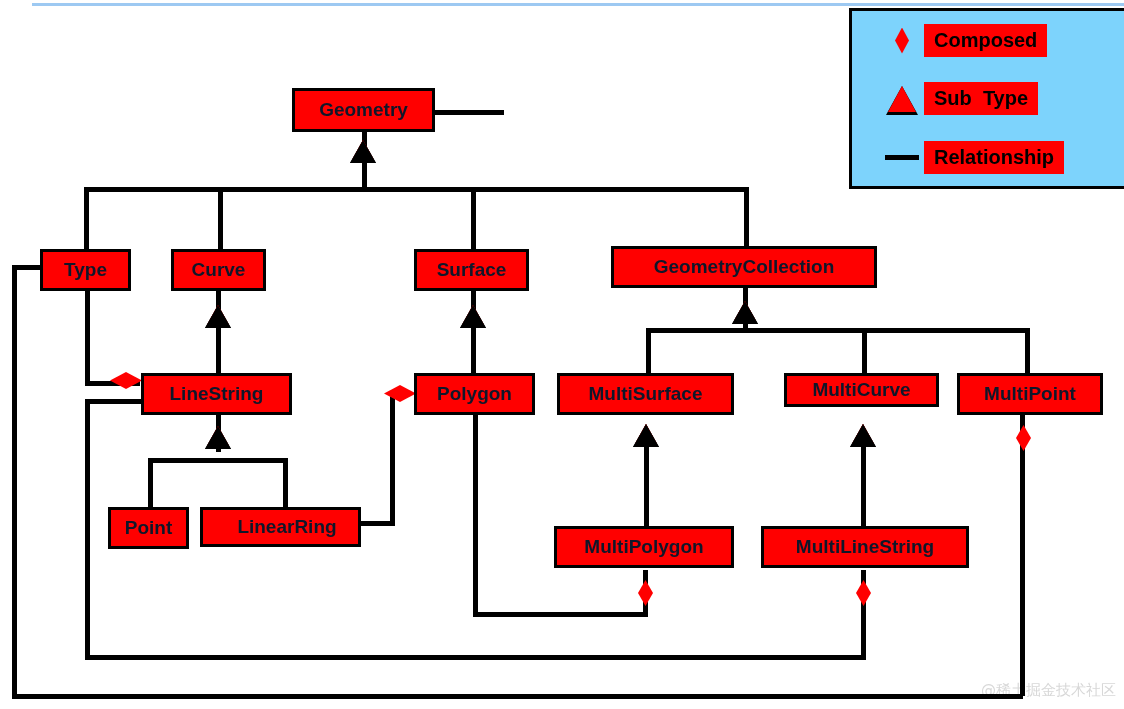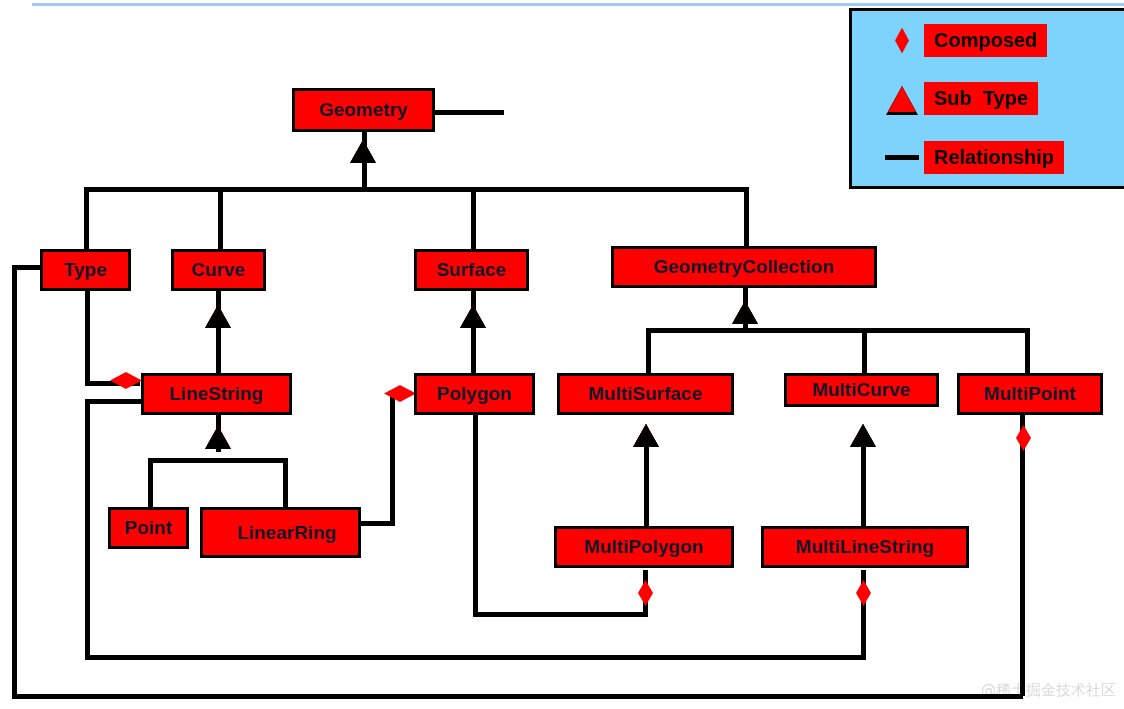--- a/index.html
+++ b/index.html
@@ -251,21 +251,21 @@
   <div class="node" style="left:414px; top:373px; width:121px; height:42px;">Polygon</div>
 
   <div class="node" style="left:557px; top:373px; width:177px; height:42px;">MultiSurface</div>
 
   <div class="node" style="left:784px; top:373px; width:155px; height:34px;">MultiCurve</div>
 
   <div class="node" style="left:957px; top:373px; width:146px; height:42px;">MultiPoint</div>
 
   <div class="node" style="left:108px; top:507px; width:81px; height:42px;">Point</div>
 
-  <div class="node" style="left:200px; top:507px; width:161px; height:51px;padding-left:13px;">LinearRing</div>
+  <div class="node" style="left:200px; top:507px; width:161px; height:40px;padding-left:13px;">LinearRing</div>
 
   <div class="node" style="left:554px; top:526px; width:180px; height:42px;">MultiPolygon</div>
 
   <div class="node" style="left:761px; top:526px; width:208px; height:42px;">MultiLineString</div>
 
   <div id="legend">
     <div class="legend-row" style="top:13px;">
       <span class="legend-glyph">
         <span class="g-diamond"></span>
       </span>

